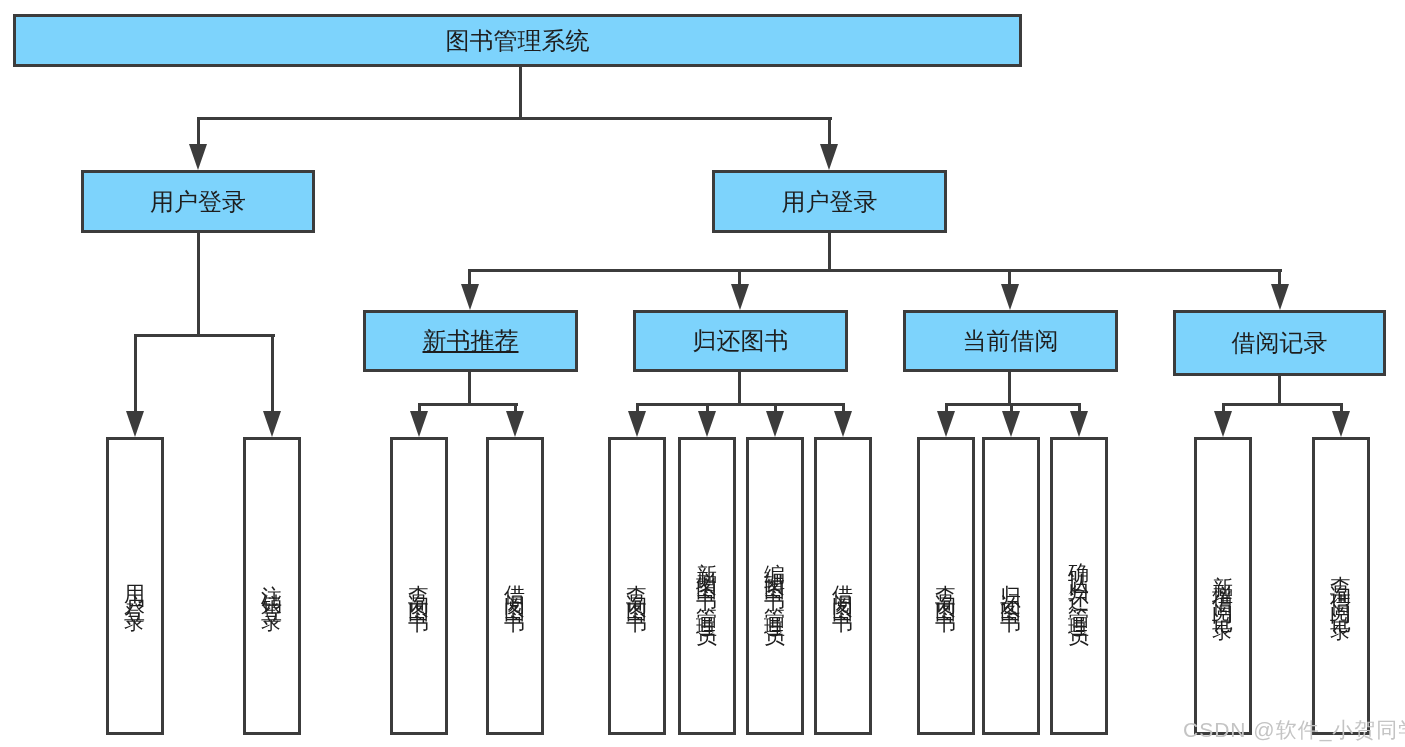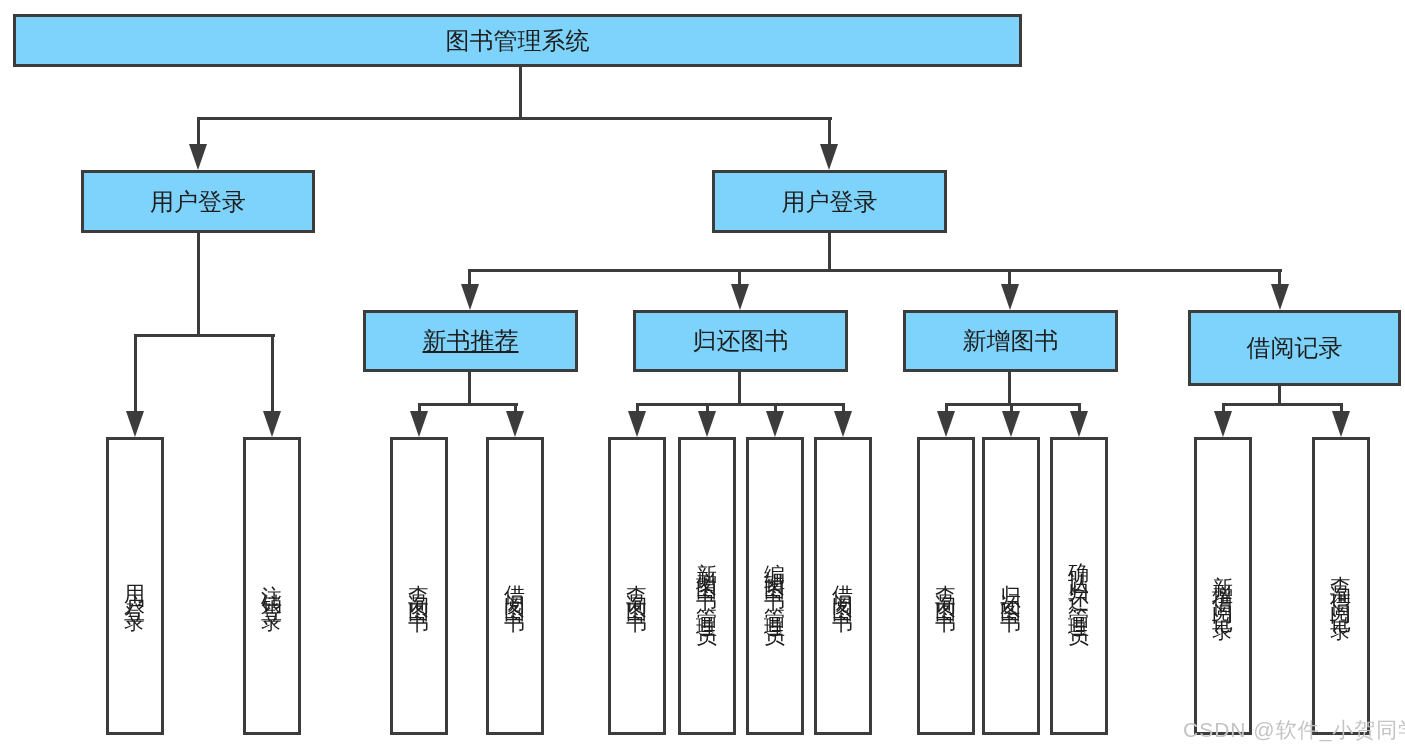--- a/index.html
+++ b/index.html
@@ -119,23 +119,23 @@
     <span>用户登录</span>
   </div>
 
   <div class="box" style="left:363px;top:310px;width:215px;height:62px;text-decoration:underline;">
     <span>新书推荐</span>
   </div>
   <div class="box" style="left:633px;top:310px;width:215px;height:62px;">
     <span>归还图书</span>
   </div>
   <div class="box" style="left:903px;top:310px;width:215px;height:62px;">
-    <span>新增图书</span>
+    <span>当前借阅</span>
   </div>
-  <div class="box" style="left:1173px;top:310px;width:213px;height:76px;margin-left:15px;">
+  <div class="box" style="left:1173px;top:310px;width:213px;height:66px;">
     <span>借阅记录</span>
   </div>
 
   <div class="vbox" style="left:106px;">
     <span class="vtext">用户登录</span>
   </div>
   <div class="vbox" style="left:243px;">
     <span class="vtext">注销登录</span>
   </div>
 

